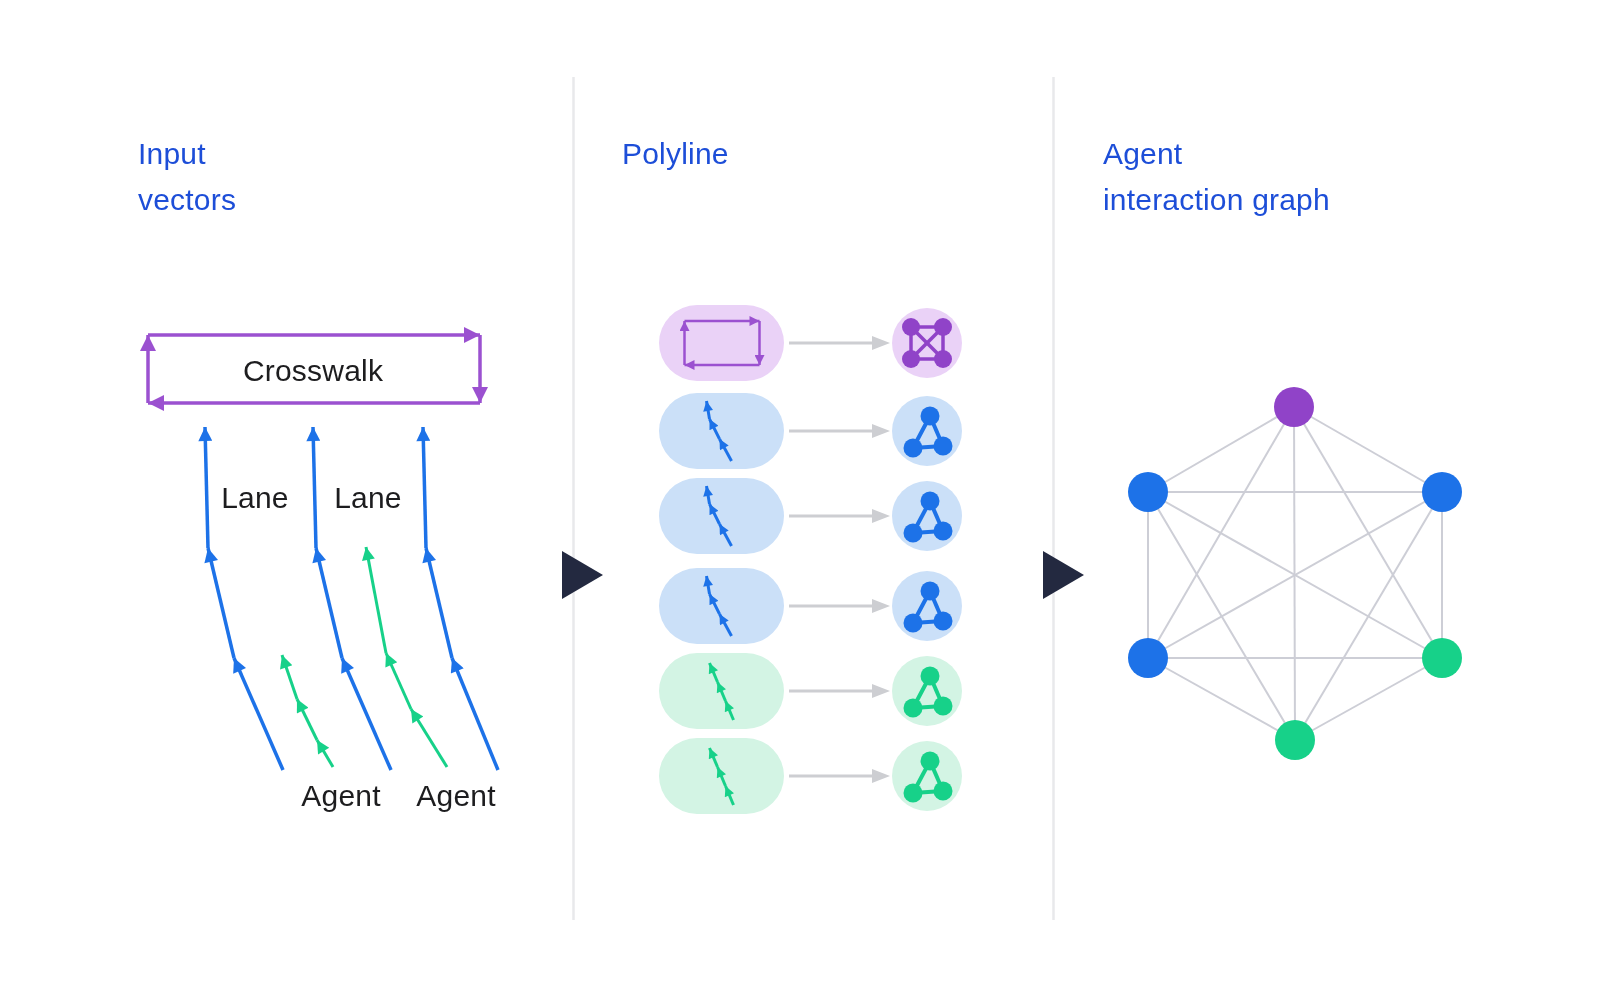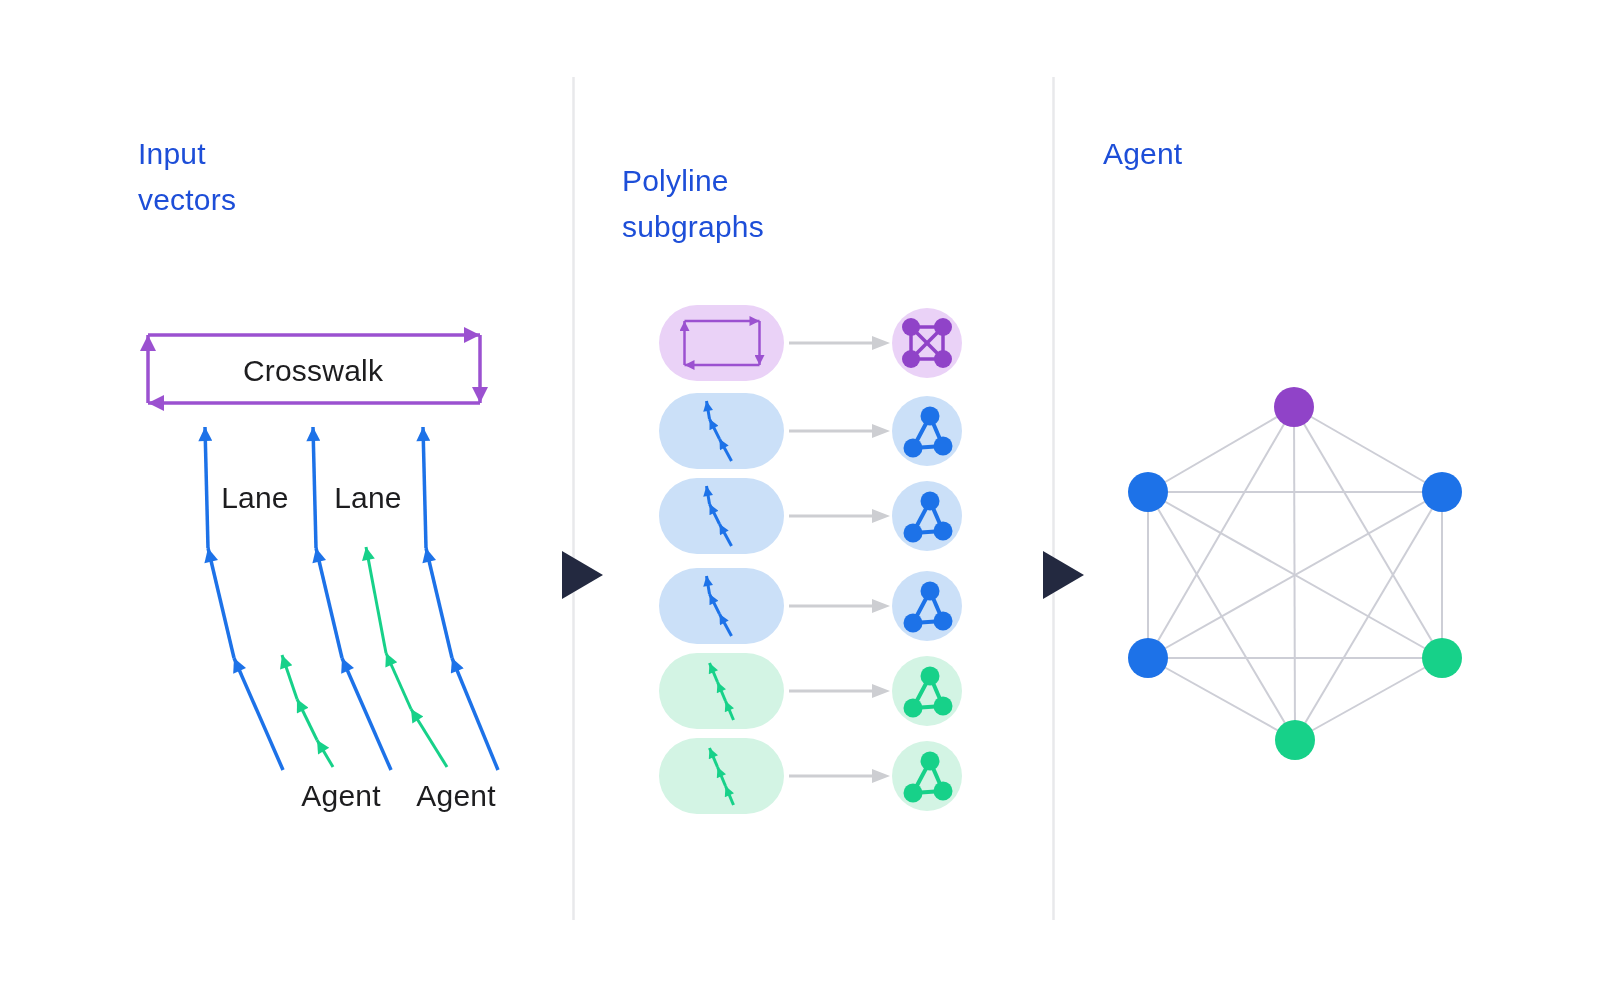--- a/index.html
+++ b/index.html
@@ -13,21 +13,21 @@
   .canvas svg{position:absolute;left:0;top:0;}
   .panel-title{
     position:absolute;
     font-size:30px;
     line-height:46px;
     color:#1d4ed8;
     letter-spacing:.2px;
     white-space:nowrap;
   }
   .panel-title.t-input{left:138px;top:131px;}
-  .panel-title.t-polyline{left:622px;top:131px;margin-top:27px;}
+  .panel-title.t-polyline{left:622px;top:131px;}
   .panel-title.t-global{left:1103px;top:131px;}
   text.diagram-label{
     font-size:30px;
     fill:#1d1d1f;
     letter-spacing:.2px;
     text-anchor:middle;
     font-family:"Liberation Sans","DejaVu Sans",sans-serif;
   }
 </style>
 </head>
@@ -212,19 +212,19 @@
         <polygon points="1084,575 1043,551 1043,599" fill="#232940"></polygon>
       </g>
   </svg>
 
   <div class="panel-title t-input">
     <div>Input</div>
     <div>vectors</div>
   </div>
   <div class="panel-title t-polyline">
     <div>Polyline</div>
-    <div>subgraphs</div>
   </div>
   <div class="panel-title t-global">
     <div>Agent</div>
+    <div>interaction graph</div>
   </div>
 
 </div>
 
 </body></html>

